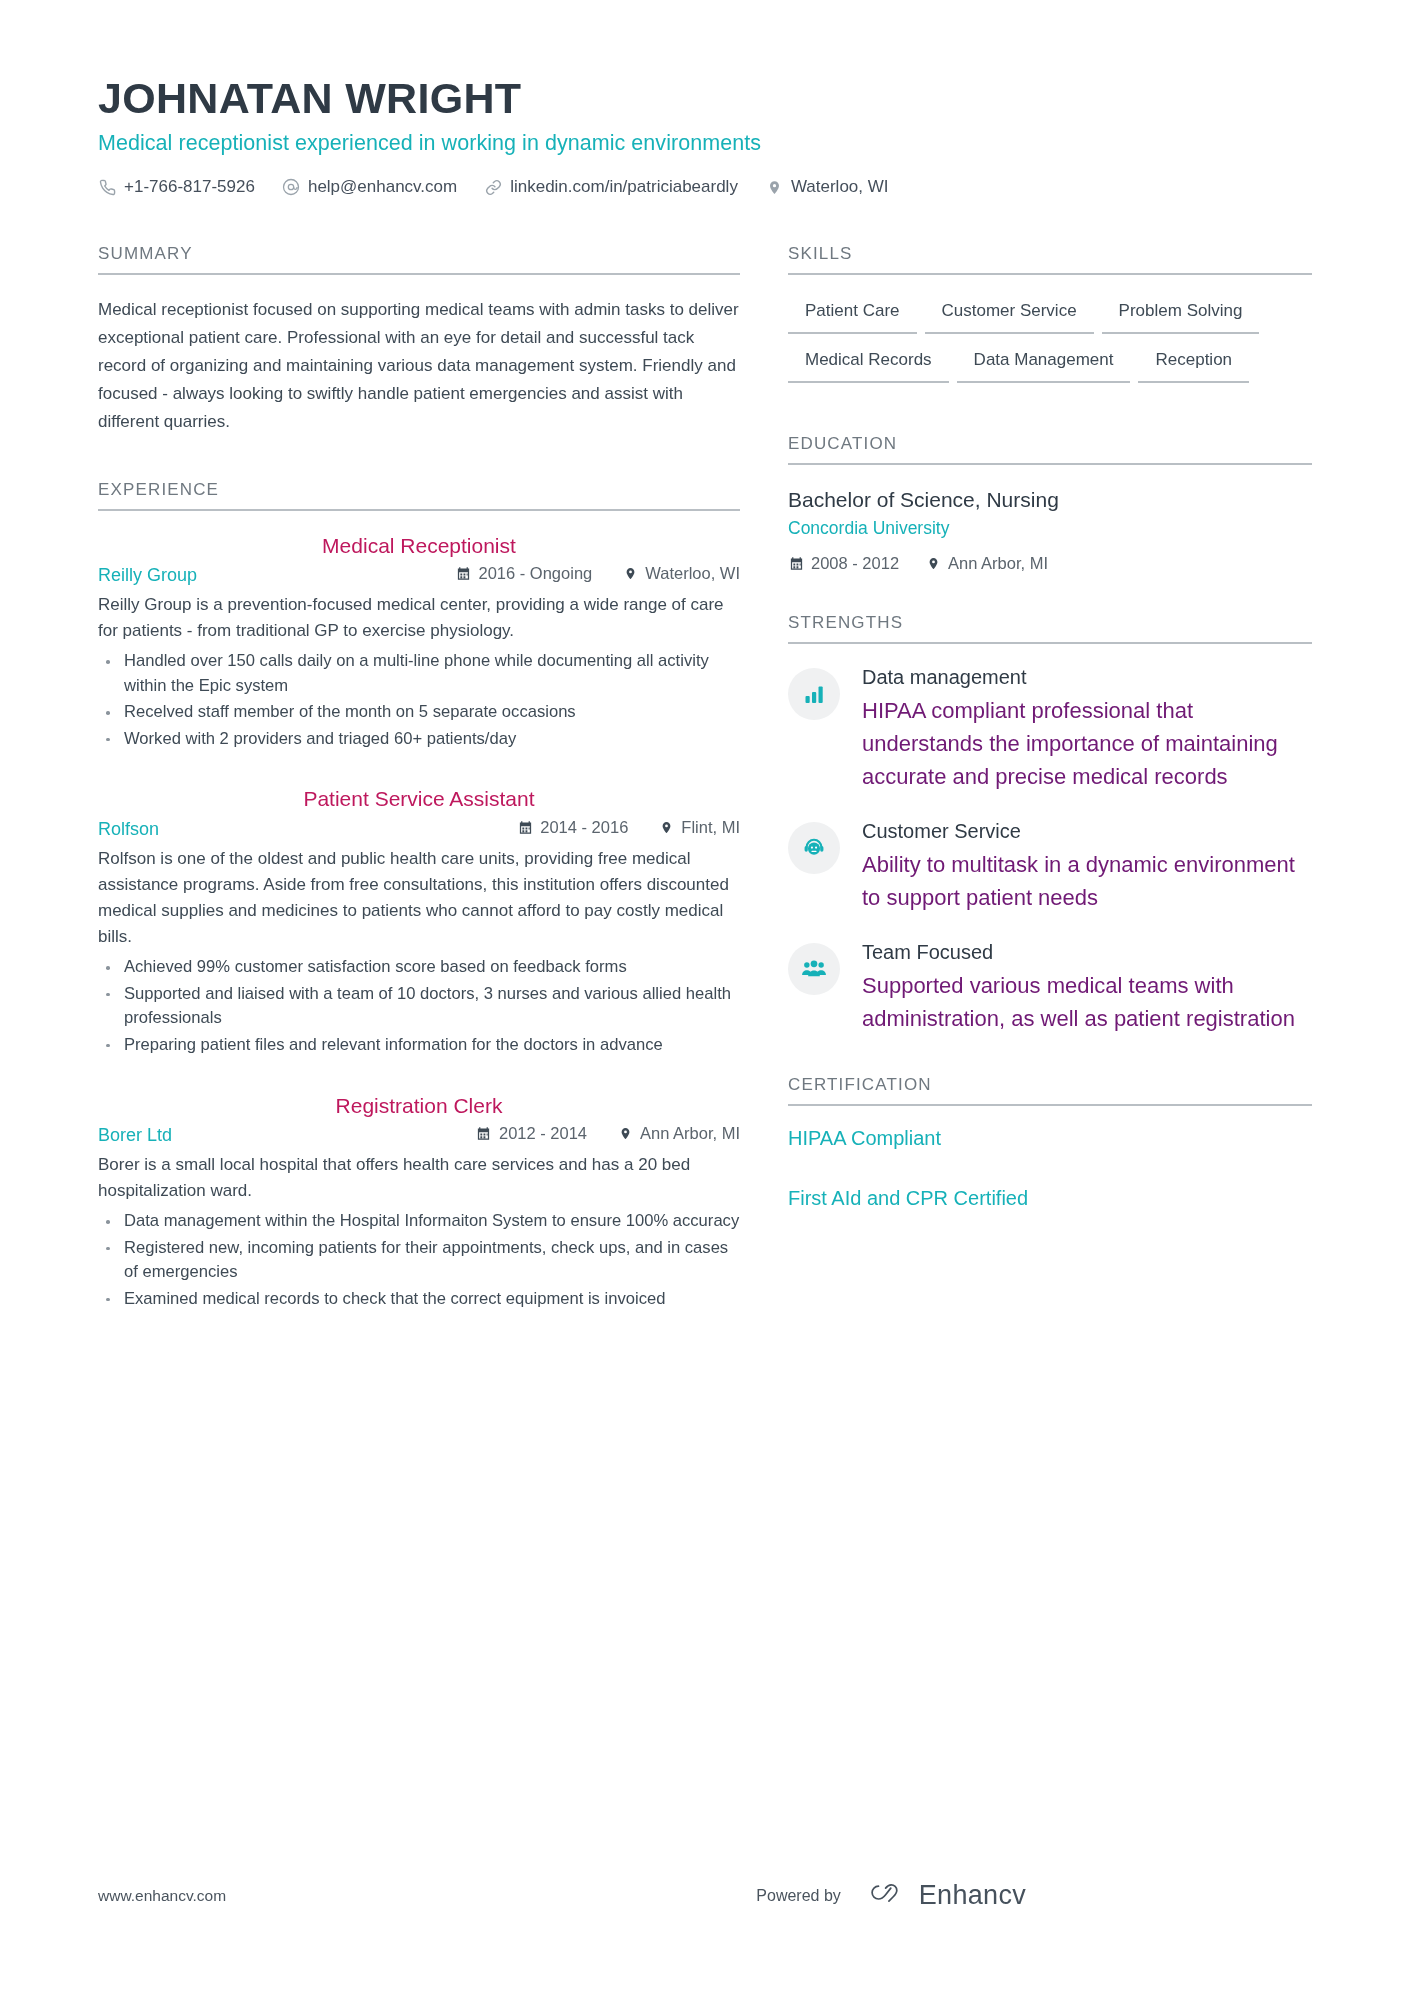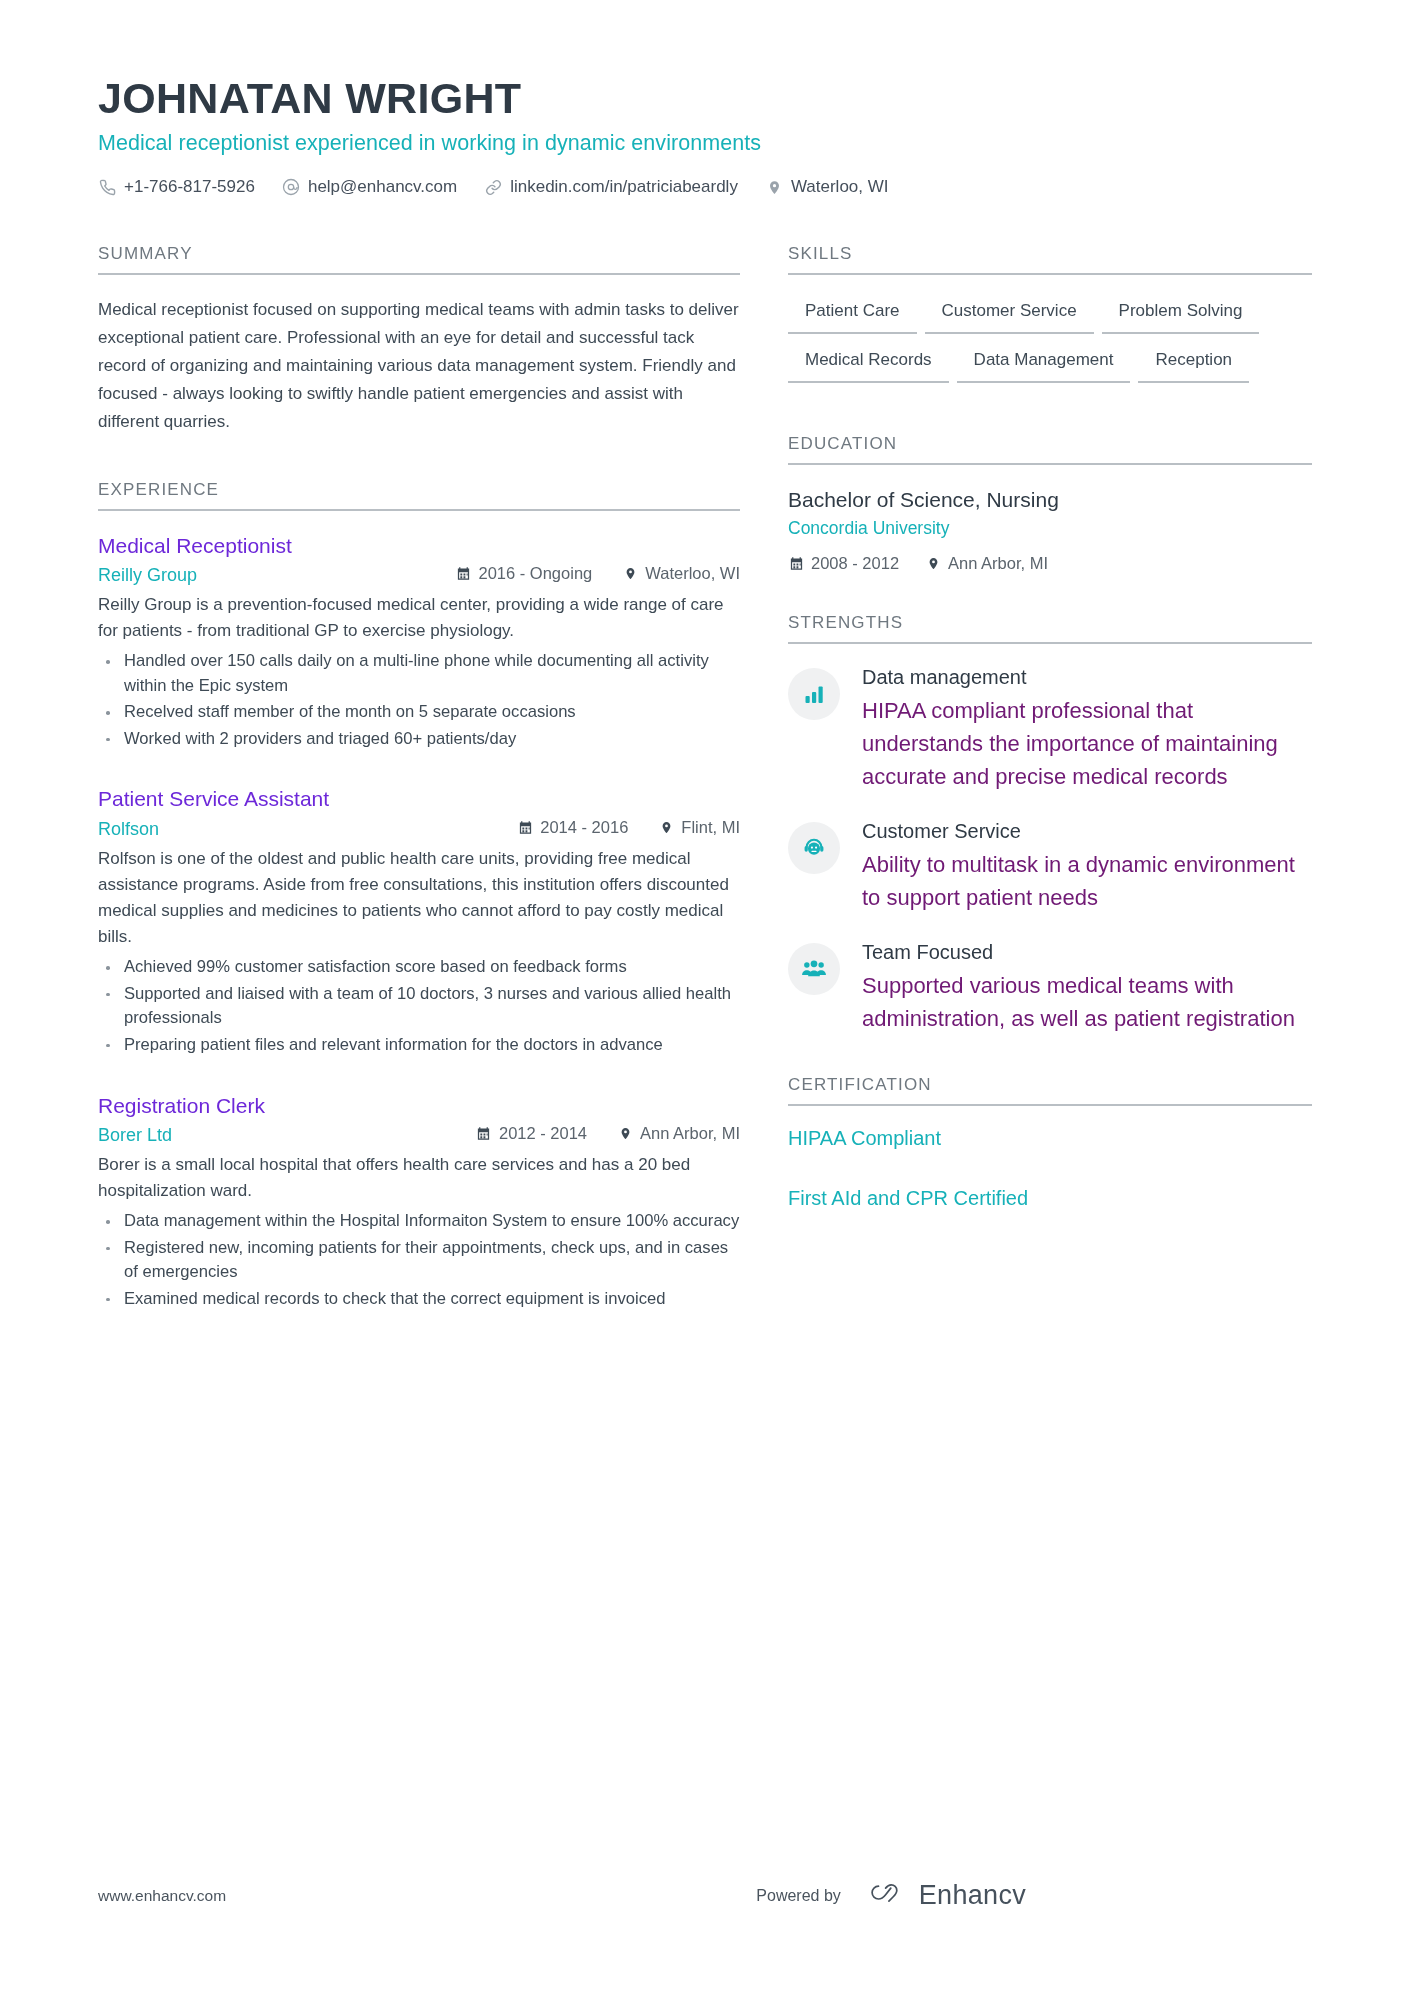--- a/index.html
+++ b/index.html
@@ -100,24 +100,25 @@
     line-height: 1.64;
     color: #3e4a55;
   }
 
   
   .exp-block { margin-bottom: 34px; }
   .exp-block:last-child { margin-bottom: 0; }
 
   .exp-title {
     font-size: 21px;
-    color: #6d28d9;
+    color: #be185d;
     font-weight: 400;
     line-height: 1.3;
     margin-bottom: 5px;
+    text-align: center;
   }
 
   .exp-meta-row {
     display: flex;
     align-items: baseline;
     margin-bottom: 6px;
   }
 
   .exp-company {
     font-size: 18px;

